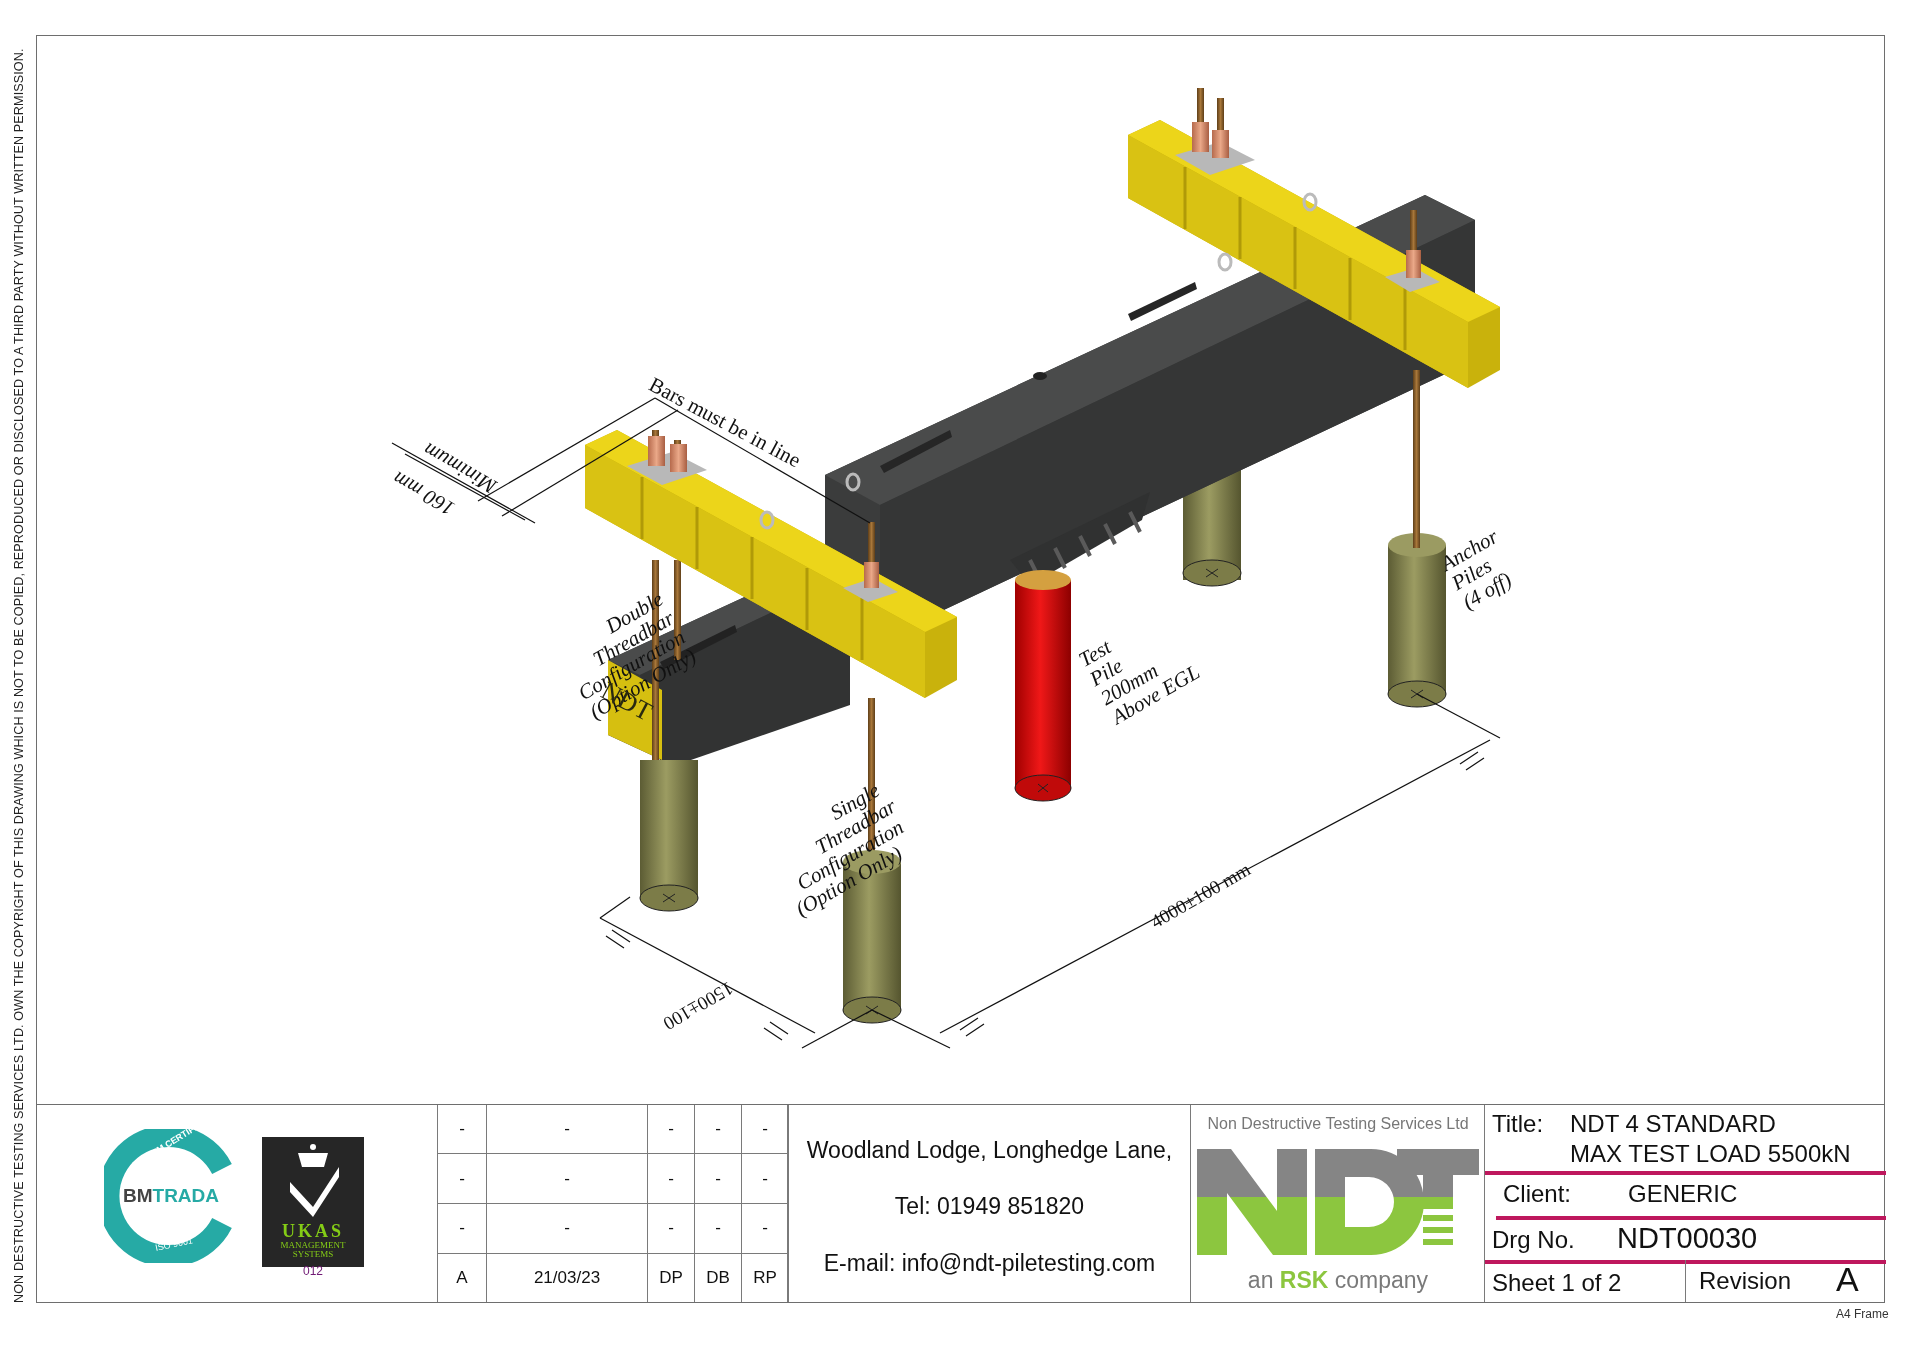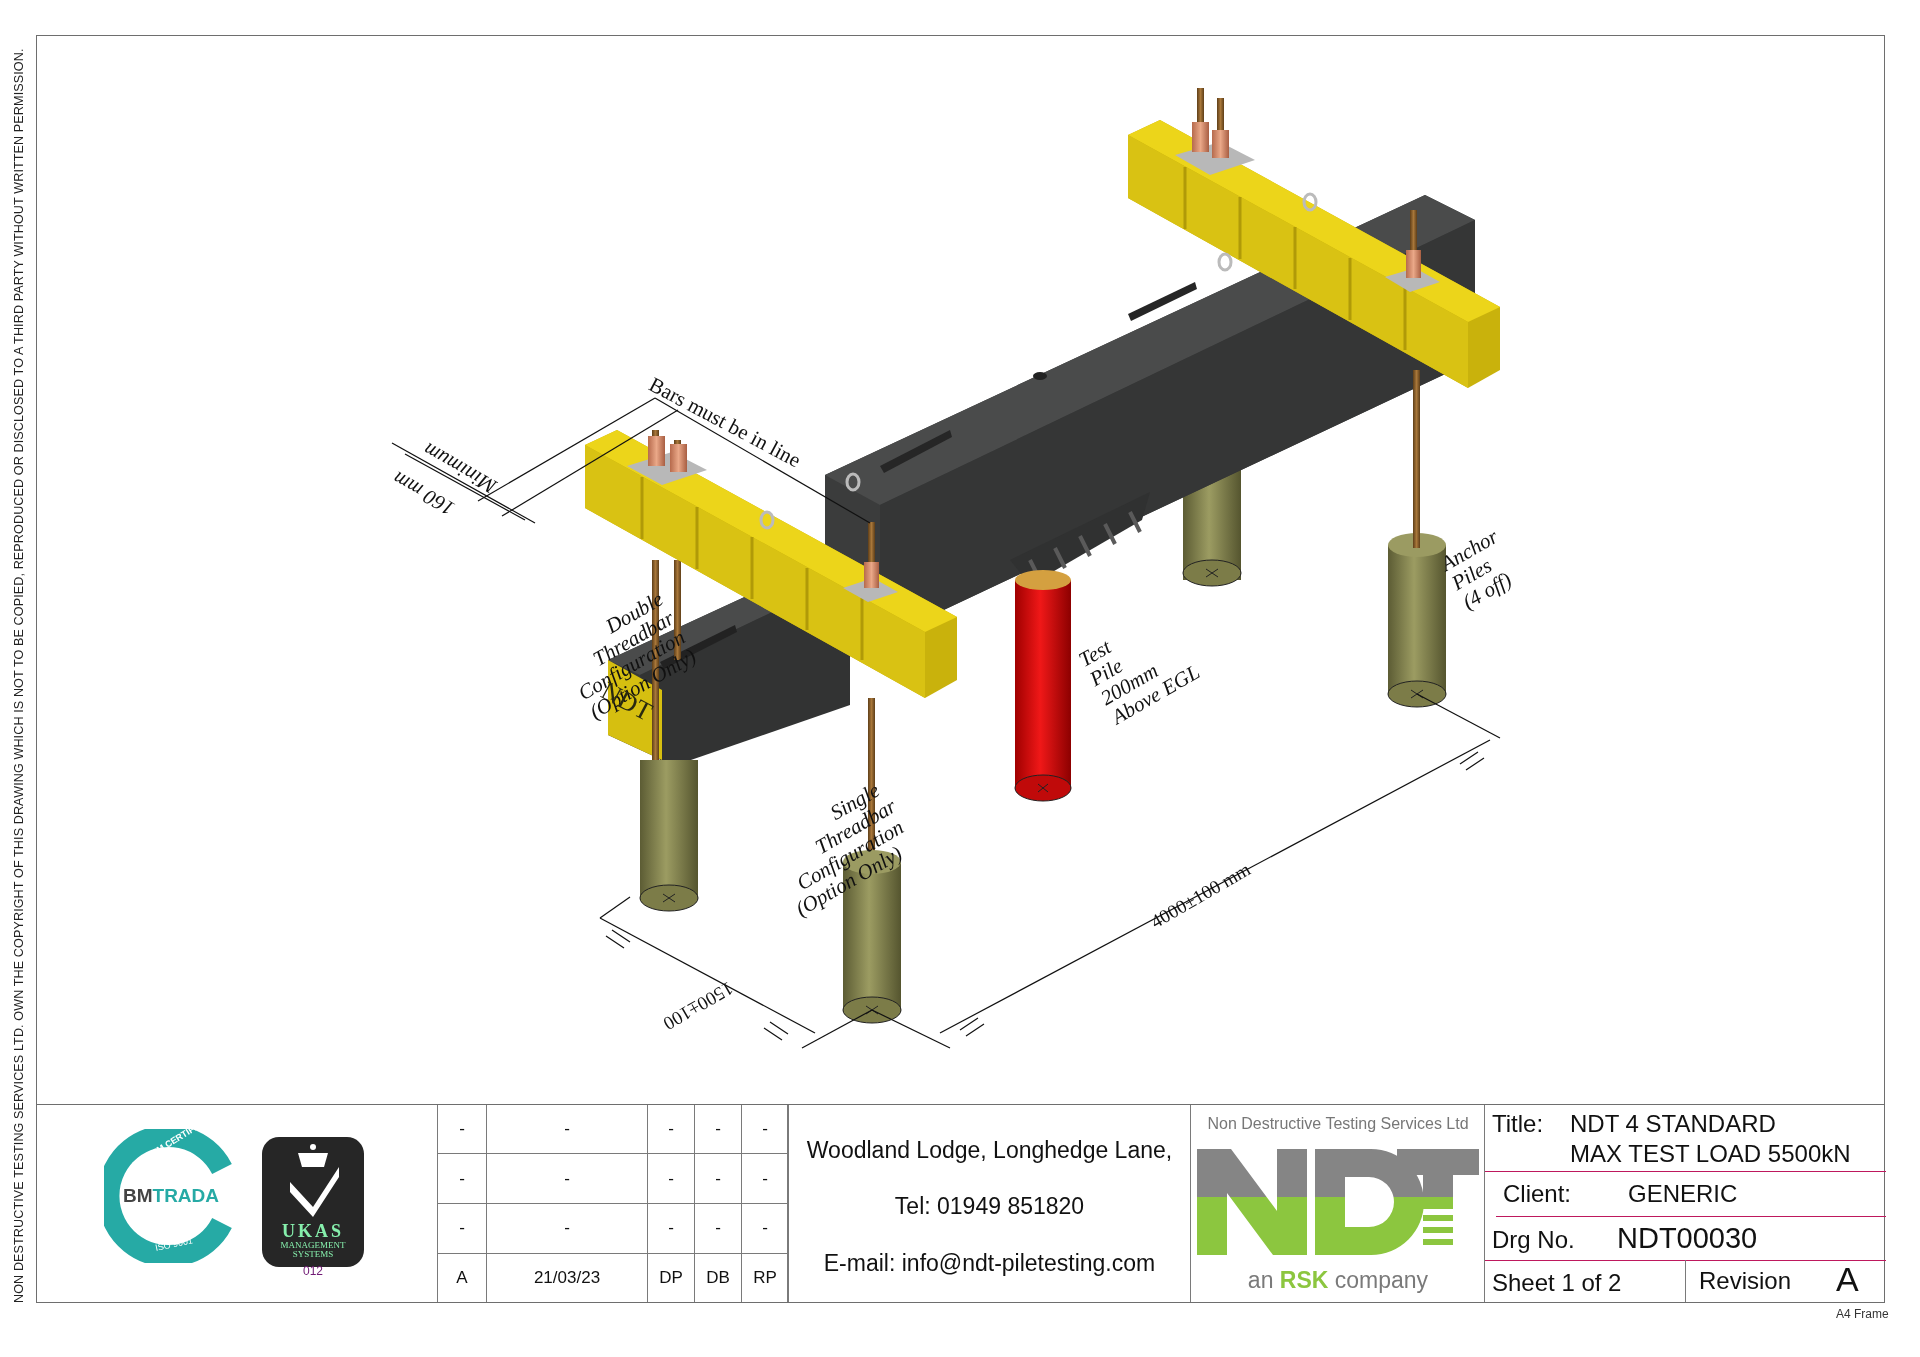--- a/index.html
+++ b/index.html
@@ -8,21 +8,21 @@
   .copyright { position:absolute; left:12px; top:1303px; transform-origin:0 0; transform:rotate(-90deg); white-space:nowrap; font-size:12.6px; letter-spacing:0.1px; color:#222; width:1268px; }
   .drawing { position:absolute; left:37px; top:36px; width:1847px; height:1068px; }
   .drawing svg { position:absolute; left:0; top:0; }
   .note { position:absolute; font-family:"Liberation Serif", serif; font-style:italic; font-size:21px; line-height:22px; color:#111; white-space:nowrap; transform-origin:0 0; }
   .dim { position:absolute; font-family:"Liberation Serif", serif; font-size:19px; color:#111; white-space:nowrap; transform-origin:0 0; }
   .plate-text { position:absolute; font-family:"Liberation Serif", serif; font-size:26px; color:#2a2a10; transform-origin:0 0; }
 
   .titleblock { position:absolute; left:36px; top:1104px; width:1849px; height:199px; border-top:1.5px solid #6e6e6e; box-sizing:border-box; }
   .logos { position:absolute; left:0; top:0; width:401px; height:197px; }
   .bm { position:absolute; left:68px; top:24px; width:134px; height:134px; }
-  .ukas { position:absolute; left:226px; top:32px; width:102px; height:130px; background:#262626; color:#86efac; text-align:center;border-radius:17px; }
+  .ukas { position:absolute; left:226px; top:32px; width:102px; height:130px; background:#262626; color:#84cc16; text-align:center; }
   .ukas .name { position:absolute; left:0; right:0; top:84px; font-family:"Liberation Serif", serif; font-size:18px; letter-spacing:3px; font-weight:bold; }
   .ukas .sub { position:absolute; left:0; right:0; top:104px; font-family:"Liberation Serif", serif; font-size:9px; line-height:9px; }
   .ukas-num { position:absolute; left:226px; top:159px; width:102px; text-align:center; font-size:12px; color:#701a75; }
 
   table.rev { position:absolute; left:401px; top:0; border-collapse:collapse; height:197px; }
   table.rev td { border:1px solid #7a7a7a; text-align:center; font-size:17px; padding:0; height:38px; }
   table.rev td.c-rev { width:48px; } table.rev td.c-date { width:160px; }
   table.rev td.c-drn { width:46px; } table.rev td.c-chk { width:46px; } table.rev td.c-app { width:46px; }
   table.rev tr:first-child td { border-top:none; }
   table.rev tr:last-child td { border-bottom:none; }
@@ -32,21 +32,21 @@
   .address .l2 { position:absolute; top:59px; left:0; right:0; }
   .address .l3 { position:absolute; top:87px; left:0; right:0; }
   .address .l4 { position:absolute; top:131px; left:0; right:0;margin-top:13px; }
 
   .ndtlogo { position:absolute; left:1154px; top:0; width:294px; height:197px; border-left:1px solid #7a7a7a; }
   .ndtlogo .company { position:absolute; left:0; right:0; top:10px; text-align:center; font-size:16px; color:#777; }
   .ndtlogo .rsk { position:absolute; left:0; right:0; top:162px; text-align:center; font-size:23px; color:#7a7a7a; }
   .ndtlogo .rsk b { color:#8cc63f; }
 
   .tb { position:absolute; left:1448px; top:0; width:401px; height:197px; border-left:1px solid #7a7a7a; font-size:24px; }
-  .tb .row { position:absolute; left:0; right:0; border-bottom:1px solid #be185d; }
+  .tb .row { position:absolute; left:0; right:0; border-bottom:4px solid #be185d; }
   .tb .row:last-child { border-bottom:none;text-align:center; }
   .tb .r1 { top:0; height:66px; } .tb .r2 { top:66px; height:45px;margin-left:11px; } .tb .r3 { top:111px; height:44px; } .tb .r4 { top:155px; height:42px; }
   .tb .lab { position:absolute; left:7px; }
   .tb .r1 .lab { top:5px; } .tb .r1 .v1 { position:absolute; left:85px; top:5px; } .tb .r1 .v2 { position:absolute; left:85px; top:35px; }
   .tb .r2 .lab { top:9px; } .tb .r2 .val { position:absolute; left:132px; top:9px; }
   .tb .r3 .lab { top:10px; } .tb .r3 .val { position:absolute; left:132px; top:6px; font-size:29px;text-align:right; }
   .tb .r4 .lab { top:9px; } .tb .r4 .split { position:absolute; left:200px; top:0; bottom:0; border-left:1px solid #7a7a7a; }
   .tb .r4 .rev-lab { position:absolute; left:214px; top:7px; }
   .tb .r4 .rev-val { position:absolute; left:351px; top:0px; font-size:34px; }
   .a4 { position:absolute; left:1836px; top:1307px; font-size:12px; color:#333; }

